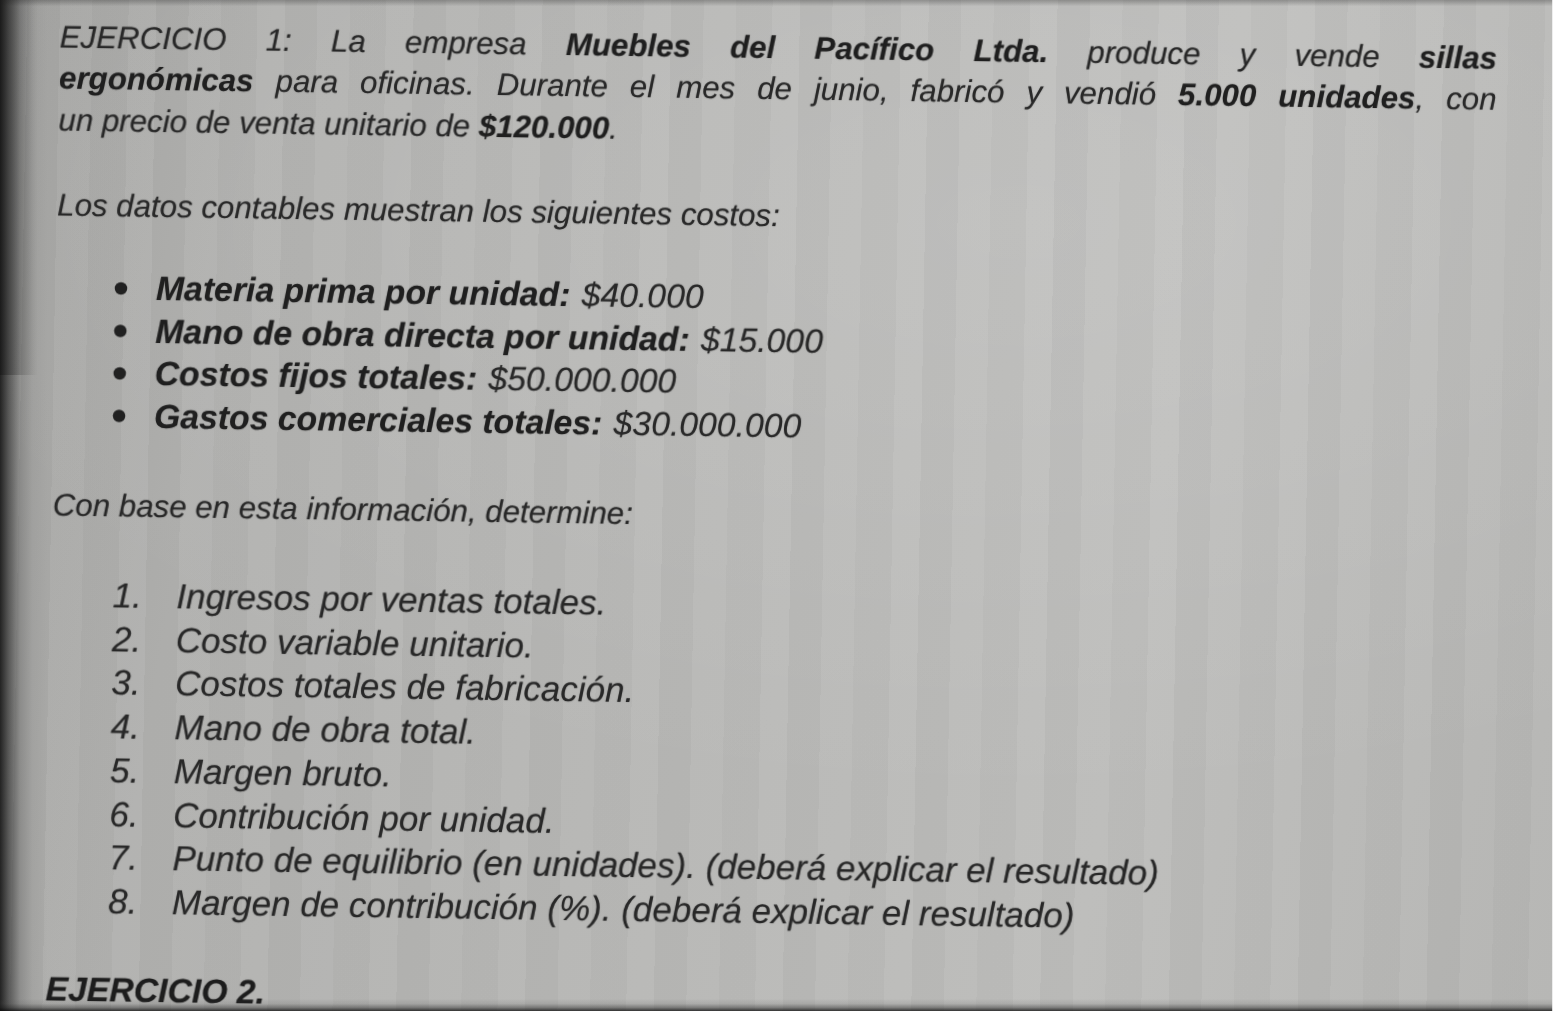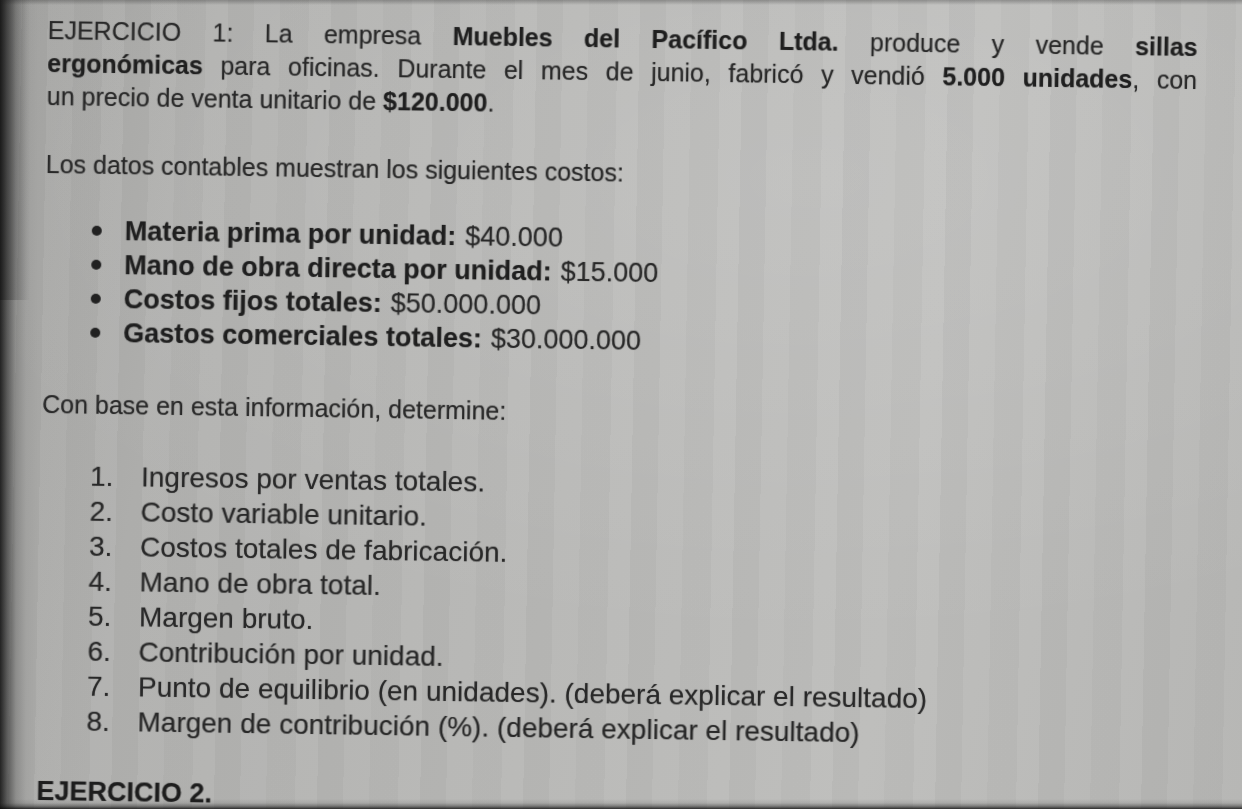--- a/index.html
+++ b/index.html
@@ -13,20 +13,21 @@
 
   
   .photo {
     position: relative;
     width: 1242px;
     height: 809px;
     background:
       radial-gradient(120% 95% at 66% 22%, rgba(255,255,255,0.10), rgba(255,255,255,0) 62%),
       linear-gradient(100deg, #a4a4a2 0%, #b1b1af 16%, #b7b7b5 42%, #bdbdbb 72%, #b5b5b3 100%);
     overflow: hidden;
+    font-style: italic;
   }
   .texture {
     position: absolute;
     inset: 0;
     background:
       repeating-linear-gradient(91deg,
         rgba(255,255,255,0.030) 0 22px,
         rgba(0,0,0,0.022) 22px 48px,
         rgba(255,255,255,0.018) 48px 74px,
         rgba(0,0,0,0.015) 74px 103px);

